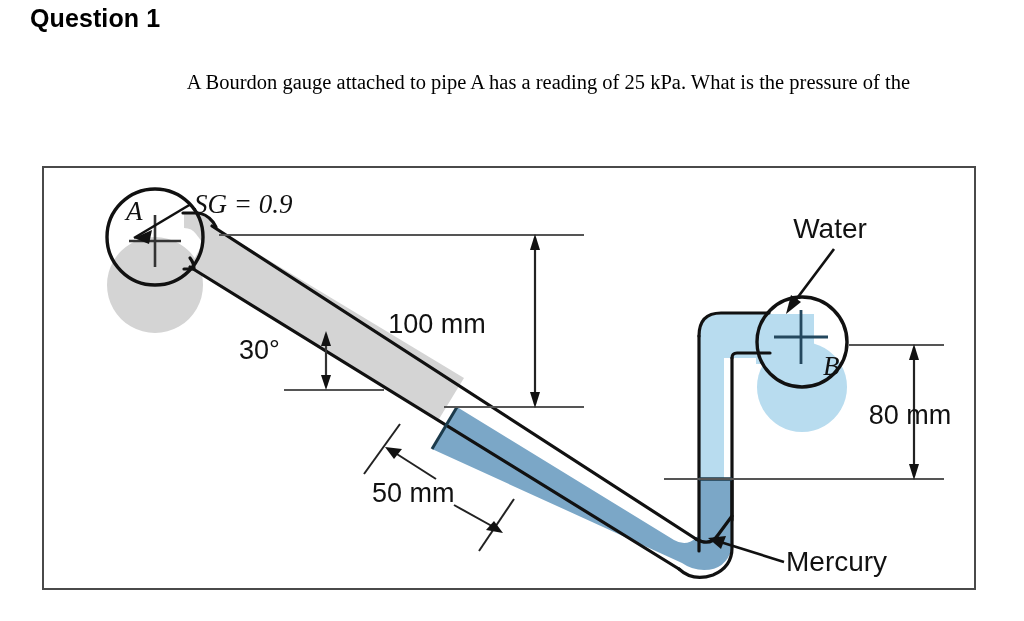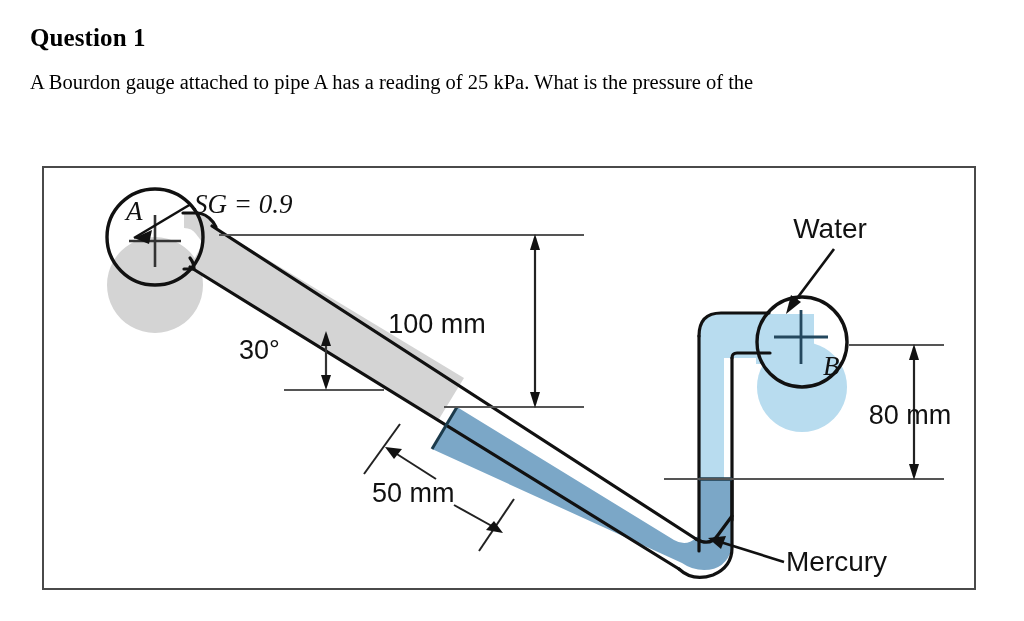--- a/index.html
+++ b/index.html
@@ -15,35 +15,36 @@
     overflow: hidden;
     position: relative;
   }
   .page {
     position: absolute;
     inset: 0;
   }
   .q-title {
     position: absolute;
     left: 30px;
-    top: 24px;
-    font-family: Liberation Serif, serif;
+    top: 4px;
+    font-family: Liberation Sans, sans-serif;
     font-weight: bold;
     font-size: 25px;
     letter-spacing: 0.1px;
     white-space: nowrap;
   }
   .q-body {
     position: absolute;
     left: 30px;
     top: 70px;
     width: 880px;
     font-family: "Liberation Serif", serif;
     font-size: 20.5px;
     line-height: 25px;
+    text-align: right;
   }
   .q-body .line {
     white-space: nowrap;
   }
   .figure-wrap {
     position: absolute;
     left: 42px;
     top: 166px;
     width: 934px;
     height: 424px;

